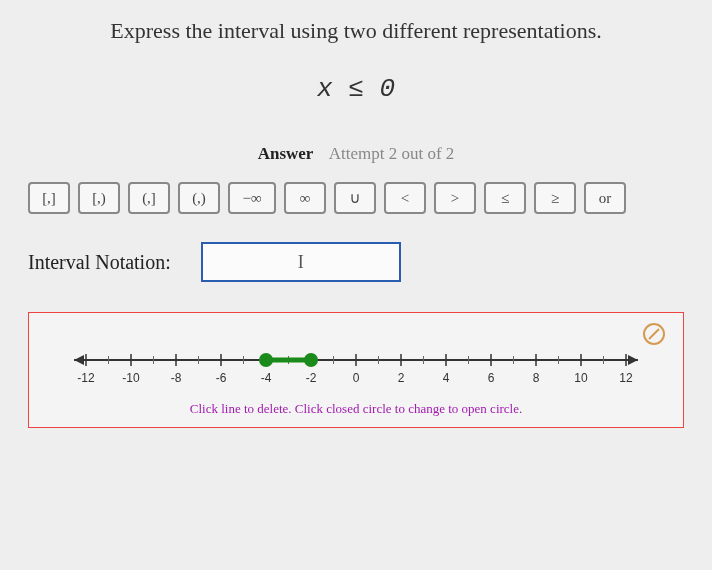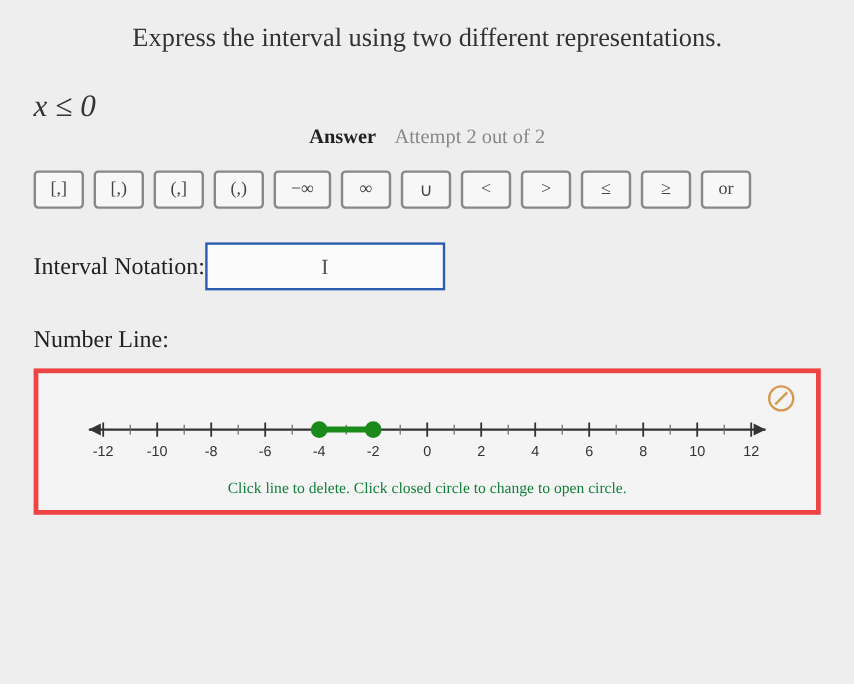--- a/index.html
+++ b/index.html
@@ -16,24 +16,25 @@
   .page {
     padding: 18px 28px;
   }
   .question {
     font-size: 22px;
     color: #333;
     margin-bottom: 30px;
     text-align: center;
   }
   .expression {
-    text-align: left;
+    text-align: center;
     font-size: 26px;
     font-style: italic;
-    font-family: Liberation Serif, serif;
+    font-family: Liberation Mono, monospace;
+    margin-bottom: 40px;
   }
   .answer-row {
     font-size: 17px;
     margin-bottom: 18px;
     text-align: center;
   }
   .answer-label {
     font-weight: bold;
     color: #222;
     margin-right: 12px;
@@ -58,20 +59,21 @@
     font-family: 'Times New Roman', serif;
     font-size: 15px;
     color: #444;
     cursor: pointer;
     padding: 0 6px;
   }
   .sym-btn.wide { min-width: 48px; }
   .interval-row {
     display: flex;
     align-items: center;
+    gap: 30px;
     margin-bottom: 30px;
   }
   .interval-label {
     font-size: 20px;
     color: #222;
   }
   .interval-input {
     width: 200px;
     height: 40px;
     border: 2px solid #2a5db0;
@@ -81,21 +83,21 @@
     font-family: 'Times New Roman', serif;
     text-align: center;
     outline: none;
   }
   .nl-label {
     font-size: 20px;
     color: #222;
     margin-bottom: 12px;
   }
   .nl-box {
-    border: 4px solid #ef4444;
+    border: 1px solid #ef4444;
     background: #f4f4f4;
     padding: 22px 14px 10px 14px;
     position: relative;
   }
   .undo-circle {
     position: absolute;
     right: 18px;
     top: 10px;
     width: 22px;
     height: 22px;
@@ -108,21 +110,21 @@
     font-size: 14px;
     cursor: pointer;
   }
   .nl-svg {
     display: block;
     margin: 0 auto;
   }
   .hint {
     text-align: center;
     font-size: 13px;
-    color: #15803d;
+    color: #a21caf;
     margin-top: 6px;
   }
 </style>
 </head>
 <body>
 
 <div class="page">
   <div class="question">Express the interval using two different representations.</div>
 
   <div class="expression">
@@ -147,21 +149,20 @@
     <div class="sym-btn">≤</div>
     <div class="sym-btn">≥</div>
     <div class="sym-btn">or</div>
   </div>
 
   <div class="interval-row">
     <div class="interval-label">Interval Notation:</div>
     <input class="interval-input" type="text" value="I" style="">
   </div>
 
-  <div class="nl-label">Number Line:</div>
 
   <div class="nl-box">
     <div class="undo-circle">
       <svg width="14" height="14" viewBox="0 0 14 14">
           <line x1="2" y1="12" x2="12" y2="2" stroke="#d49a52" stroke-width="2"></line>
         </svg>
     </div>
     <svg class="nl-svg" id="nl-svg" width="580" height="60">
         <line x1="8" y1="25" x2="572" y2="25" stroke="#333" stroke-width="2"></line>
         <polygon points="8,25 18,20 18,30" fill="#333"></polygon>

